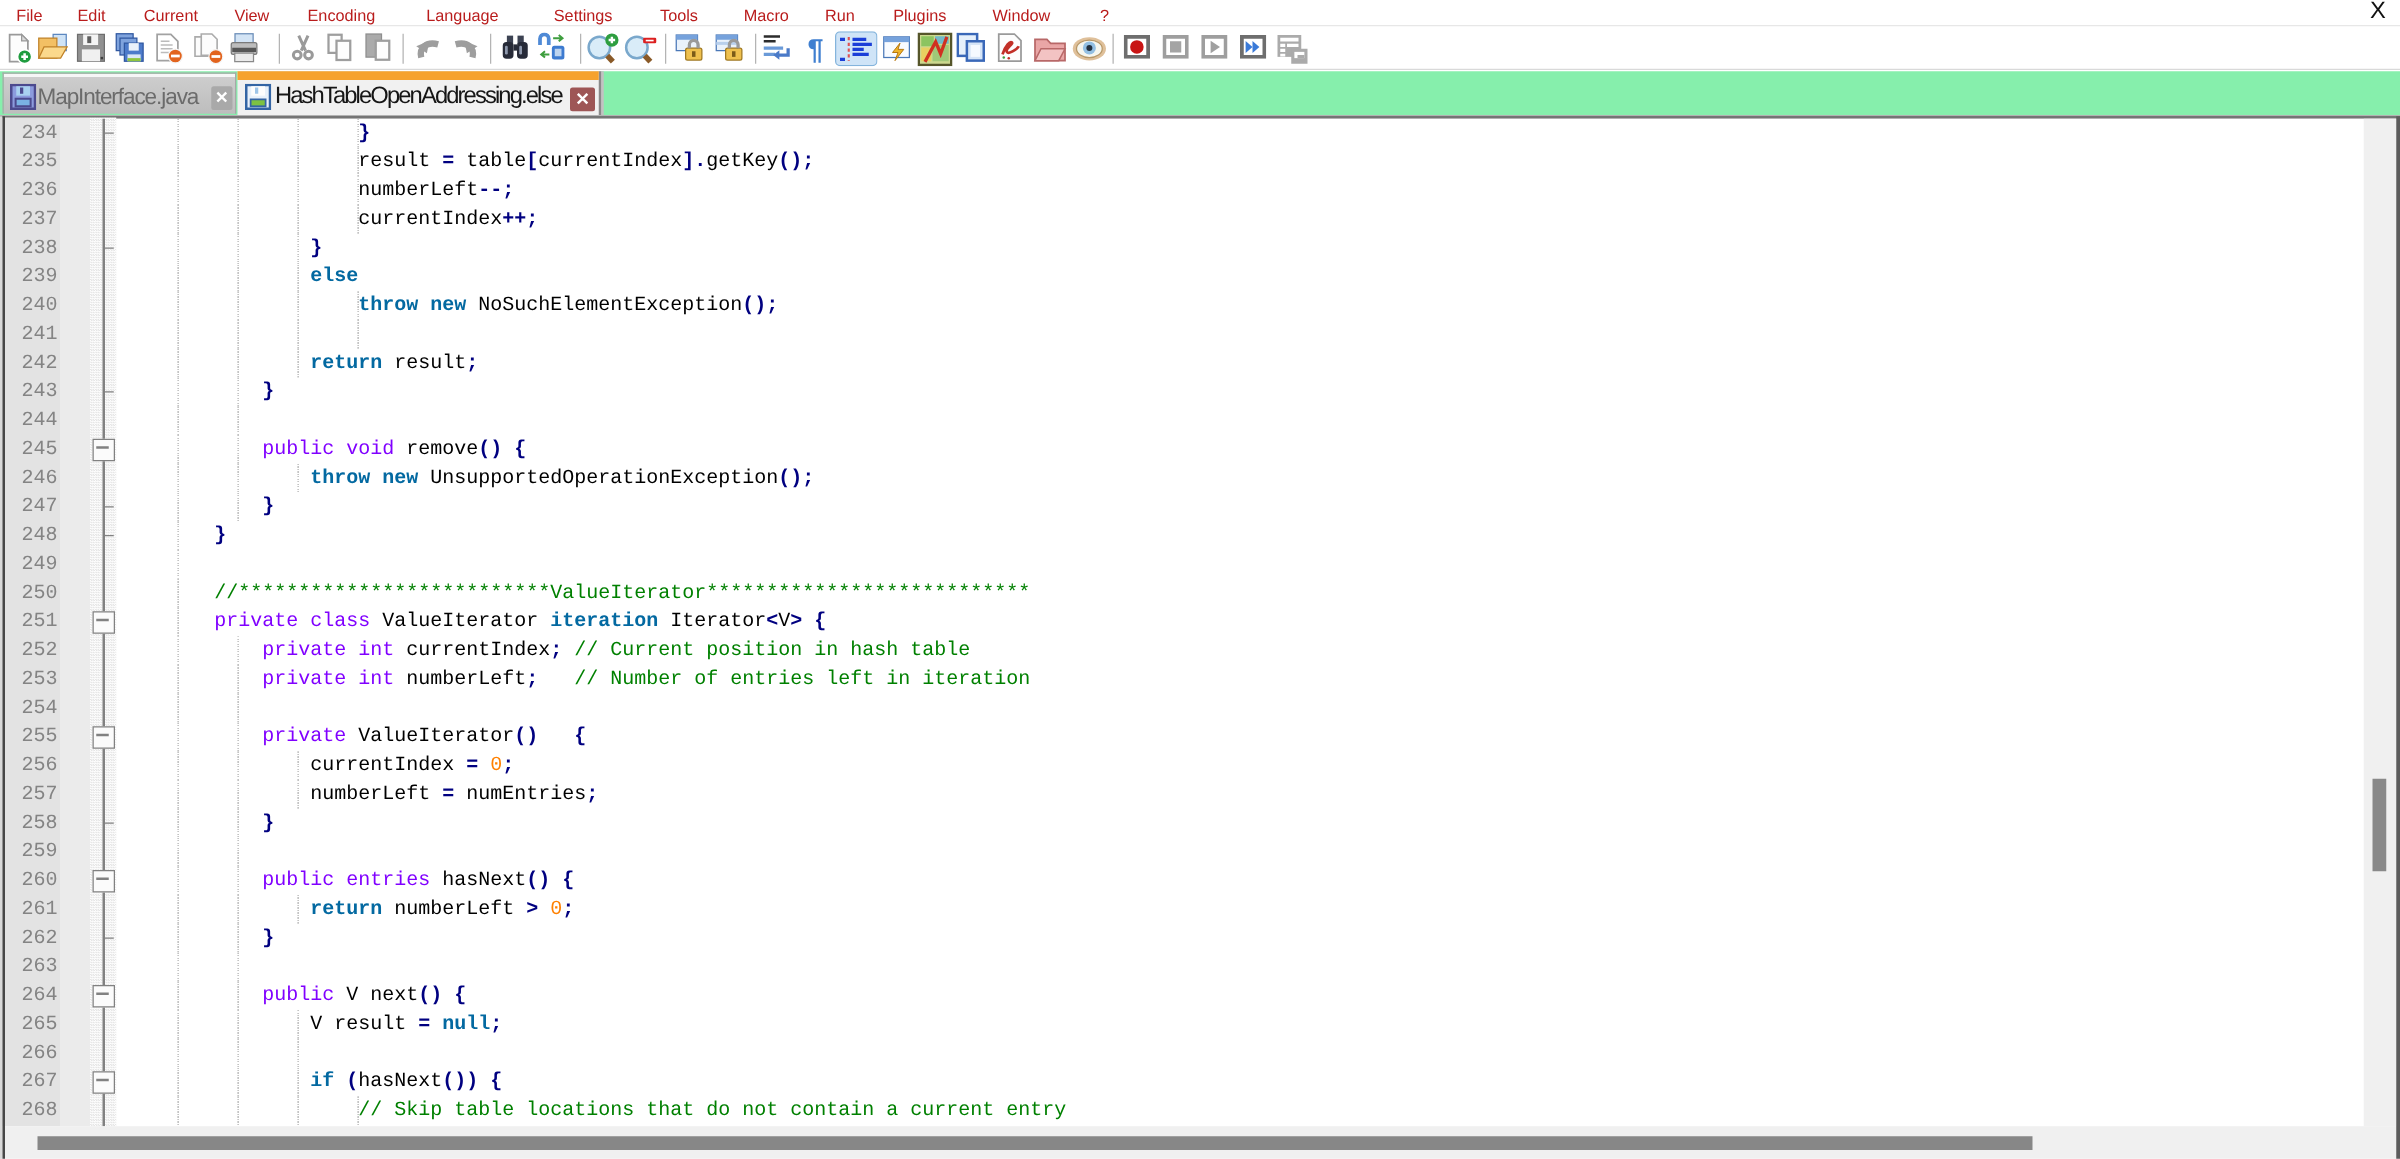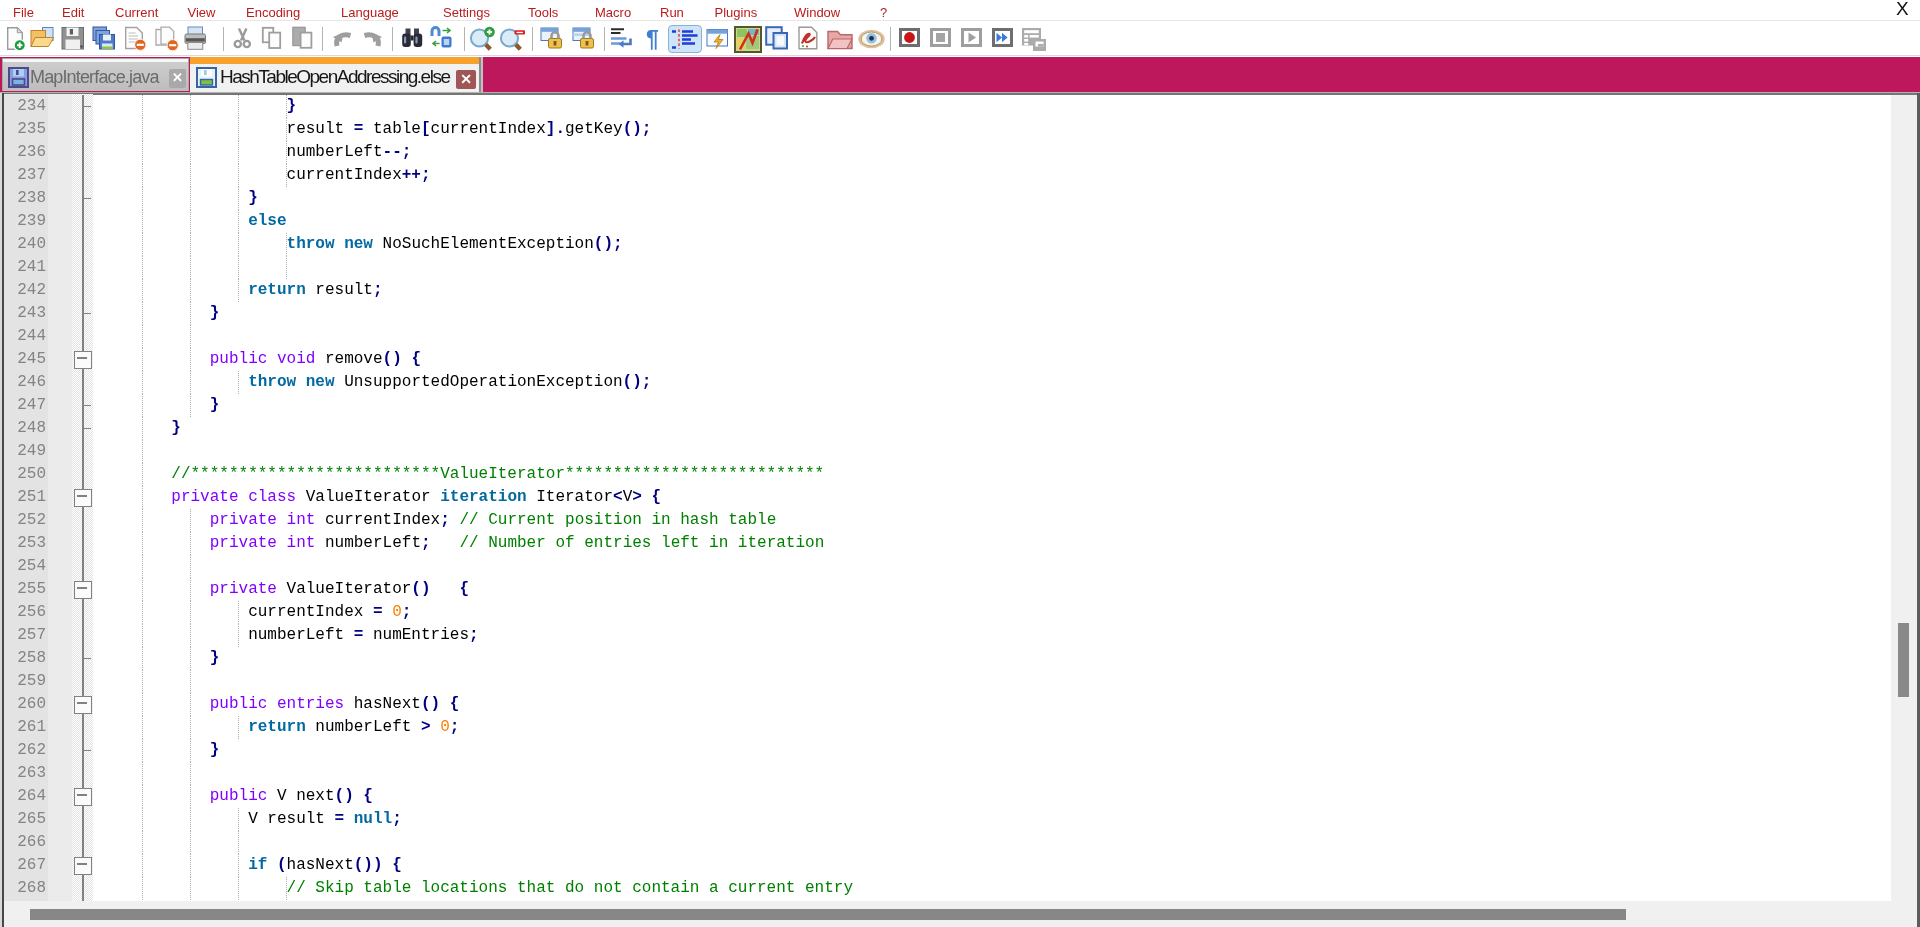--- a/index.html
+++ b/index.html
@@ -6,21 +6,21 @@
 #root{position:absolute;left:0;top:0;width:1920px;height:927px}
 
 #menubar{position:absolute;left:0;top:0;width:100%;height:21px;background:#fff;border-bottom:1px solid #e7e7e7}
 .mi{position:absolute;top:2px;height:21px;line-height:21px;font-size:13px;color:#b91c1c}
 #winx{position:absolute;left:1896px;top:-2.5px;font-size:19px;color:#111}
 
 #toolbar{position:absolute;left:0;top:22px;width:100%;height:34px;background:#fff;border-bottom:1px solid #d9d9d9}
 .ic{position:absolute}
 .tsep{position:absolute;top:5px;width:1px;height:24px;background:#b4b4b4}
 
-#tabstrip{position:absolute;left:0;top:57px;width:100%;height:35px;background:#be185d}
+#tabstrip{position:absolute;left:0;top:57px;width:100%;height:35px;background:#86efac}
 #tab1{position:absolute;left:2px;top:1px;width:187px;height:33px;background:linear-gradient(#f6f6f6 0 3px,#cdcdcd 3px,#bdbdbd 100%);border:1px solid #a8a8a8;border-bottom:none}
 #tab1 .lbl{position:absolute;left:27px;top:8px;font-size:18px;letter-spacing:-0.85px;color:#6b6b6b}
 #tab1 .x{position:absolute;left:166px;top:10px;width:17px;height:19px;background:#a9a9a9;border-radius:2px;color:#fff;font-size:13px;font-weight:bold;text-align:center;line-height:18px}
 #tab2{position:absolute;left:190px;top:0px;width:291px;height:35px;background:#f1f1f1;border-right:2px solid #8a8a8a;box-shadow:2px 0 0 #c2c2c2}
 #tab2 .top{position:absolute;left:0;top:0;width:100%;height:7px;background:#f6a22d}
 #tab2 .lbl{position:absolute;left:30px;top:9px;font-size:19px;letter-spacing:-1.5px;color:#161616}
 #tab2 .x{position:absolute;left:266px;top:13px;width:20px;height:19px;background:#9e5656;border-radius:2px;color:#fff;font-size:14px;font-weight:bold;text-align:center;line-height:19px}
 #edgetop{position:absolute;left:0;top:92px;width:100%;height:2.6px;background:linear-gradient(#b2b2b2 0 1px,#757575 1px 100%)}
 
 #editor{position:absolute;left:0;top:95px;width:100%;height:806px;background:#fff}

